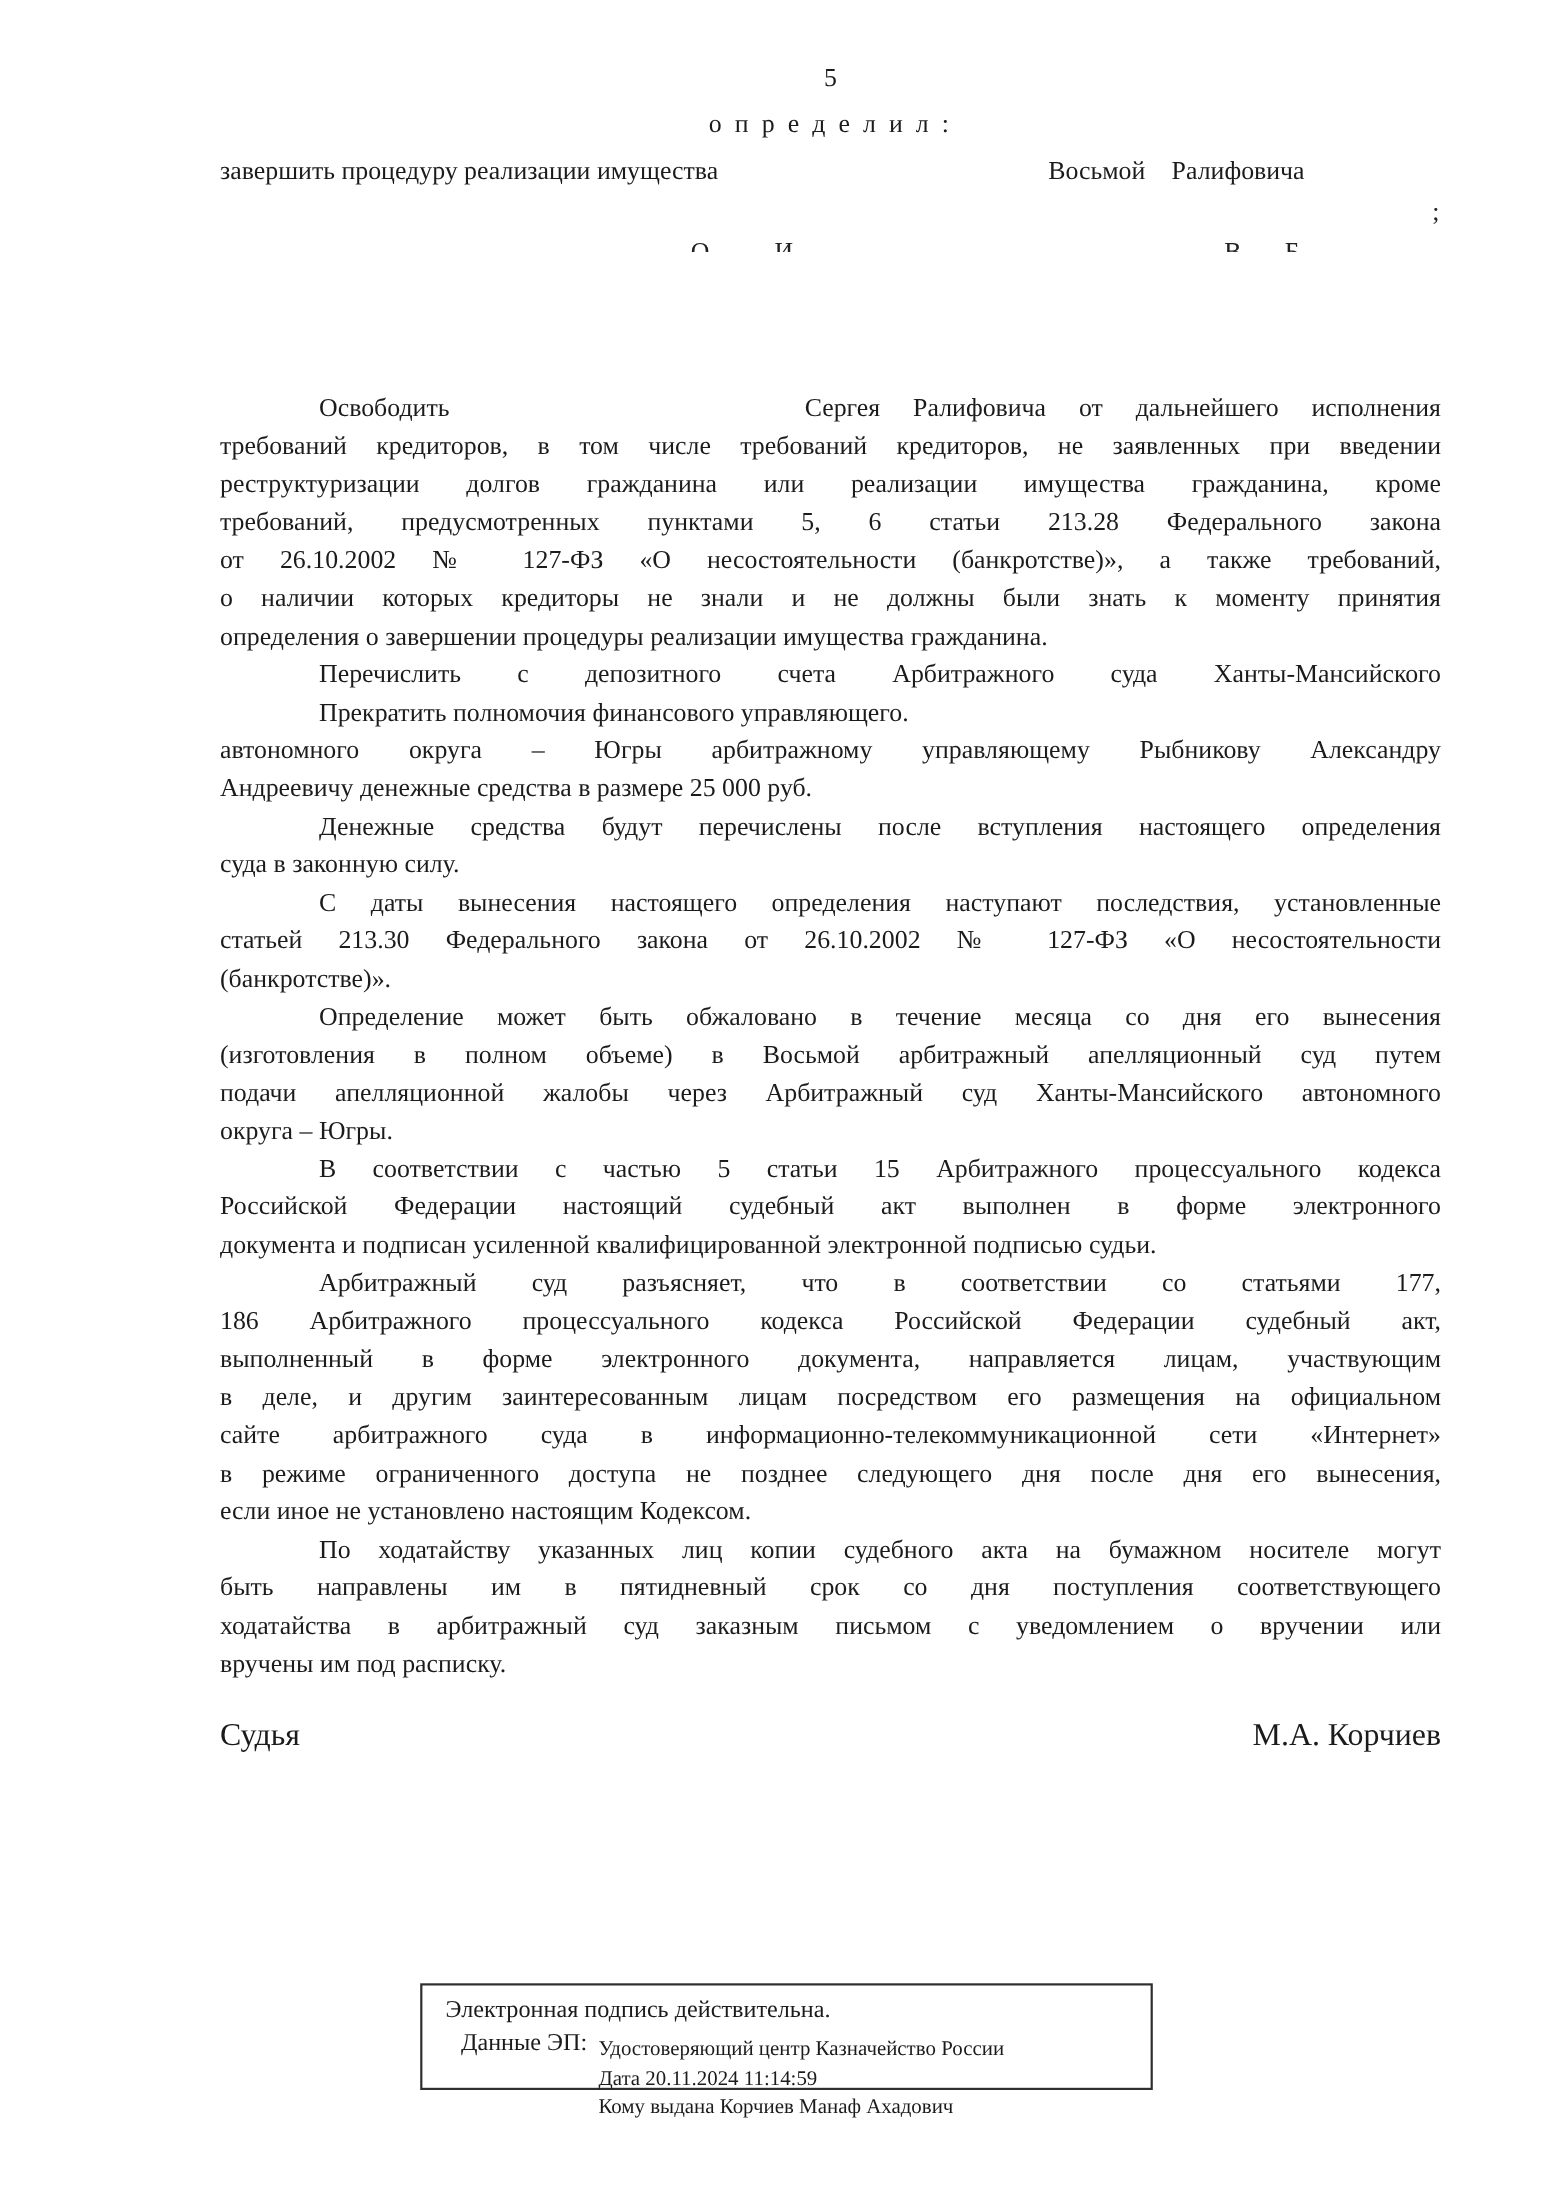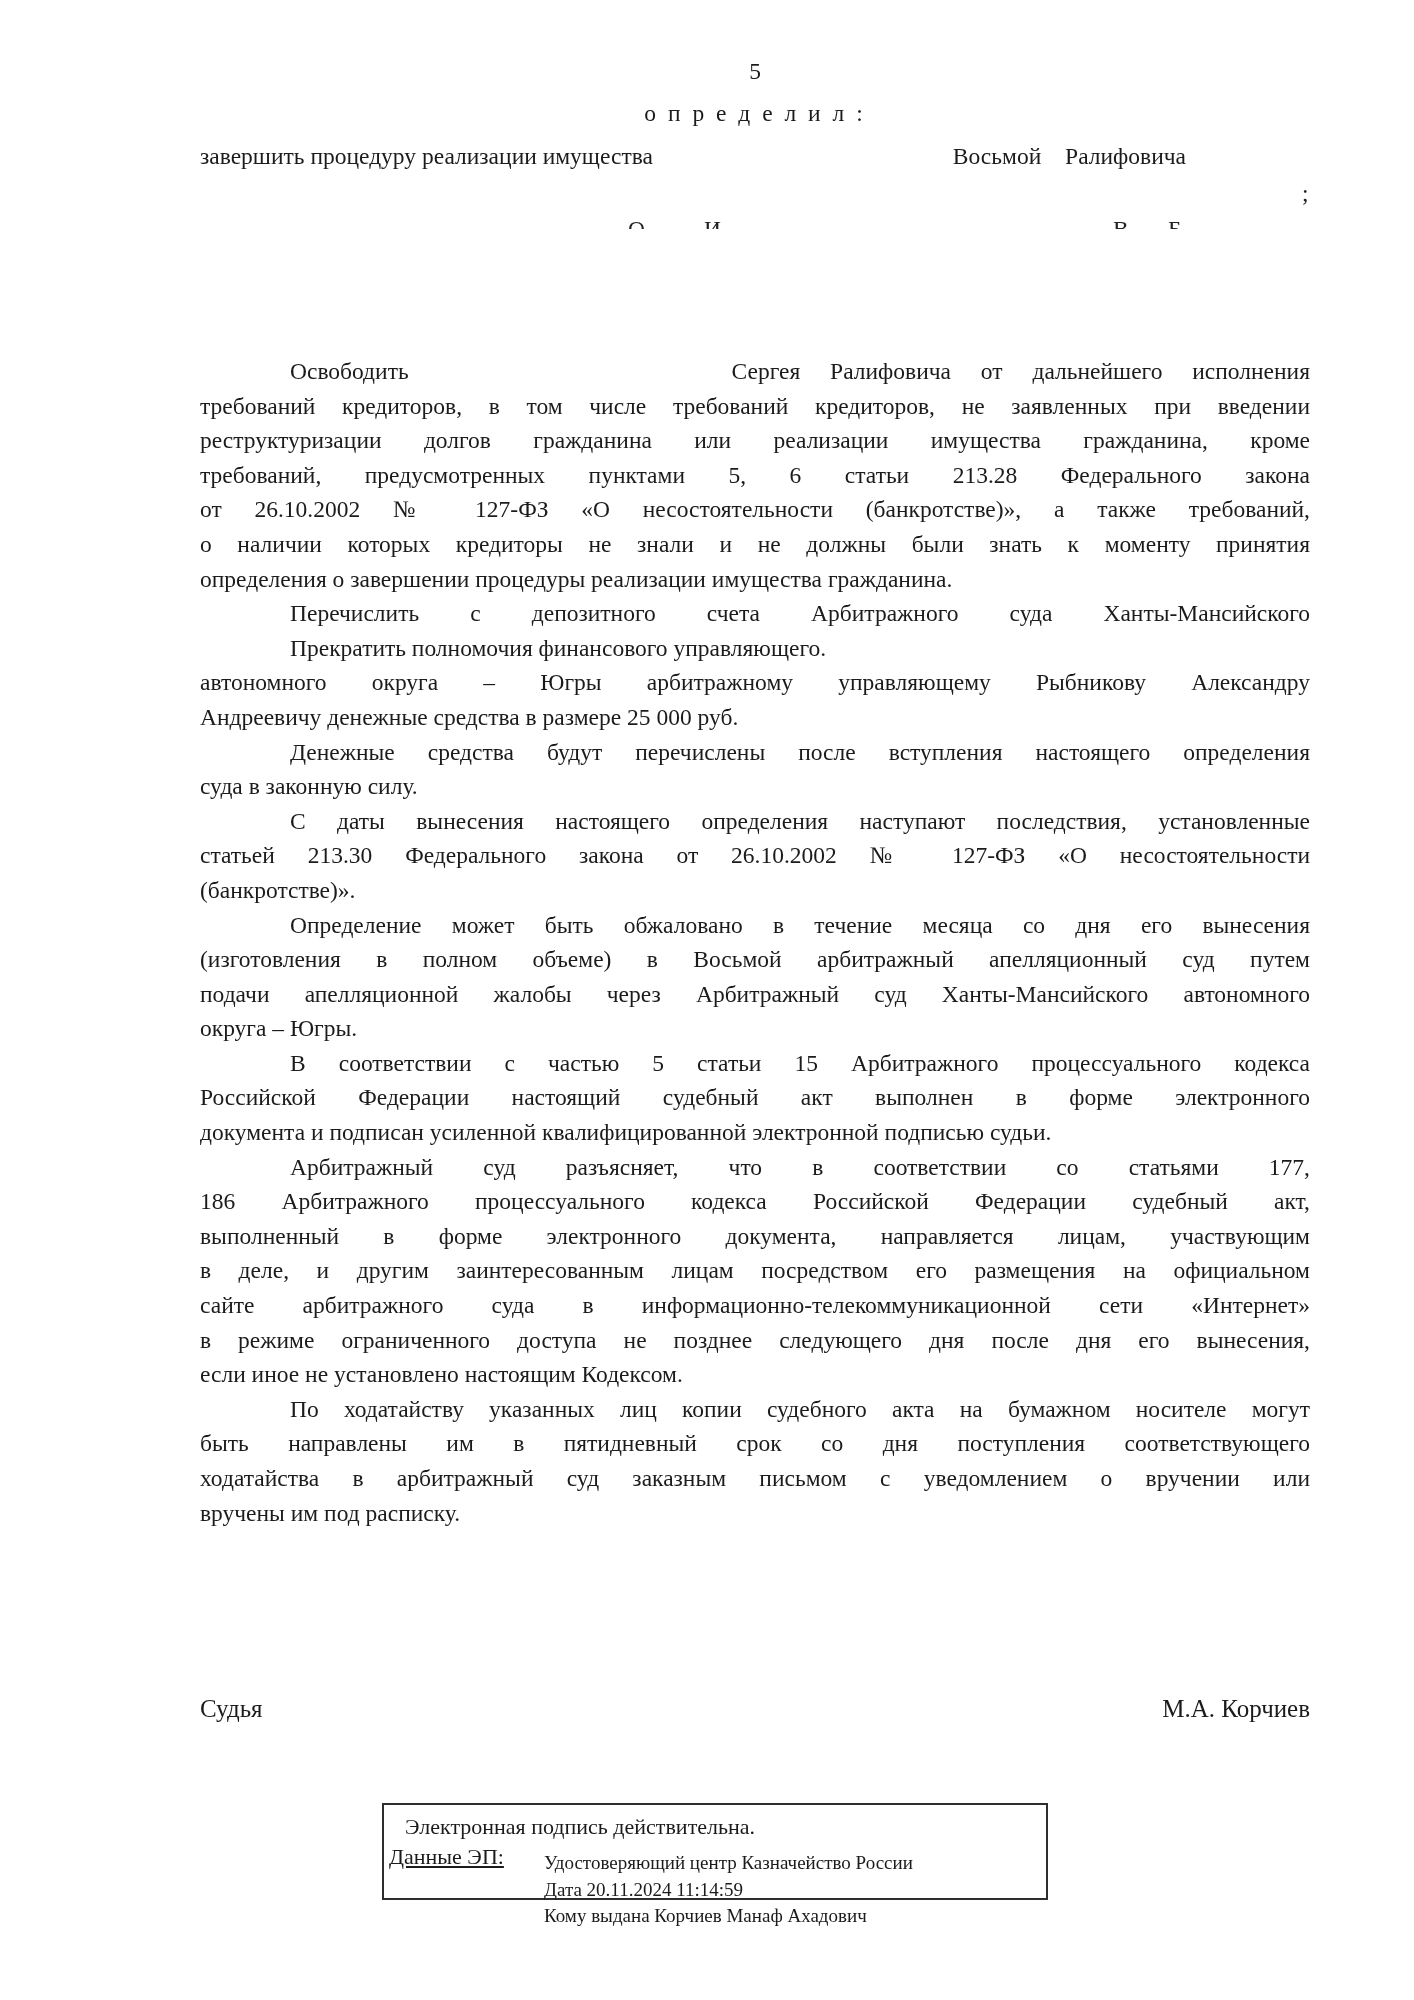--- a/index.html
+++ b/index.html
@@ -39,31 +39,31 @@
   }
   .bline{
     height:34.6px;overflow:hidden;
     text-align:justify;text-align-last:justify;
   }
   .bline.first{text-indent:90px;}
   .bline.last{text-align-last:left;}
   .bline.split{display:flex;text-indent:0;padding-left:90px;text-align-last:left;}
   .bline.split .spread{word-spacing:24px;}
   .judge-row{
-    position:absolute;left:200px;top:1692px;width:1110px;
+    position:absolute;left:200px;top:1560px;width:1110px;
     display:flex;justify-content:space-between;
-    font-size:25px;line-height:34.6px;
+    font-size:29px;line-height:34.6px;
   }
   
   .sig-box{
     position:absolute;left:382px;top:1803px;width:666px;height:97px;
     border:2px solid #2e2e2e;background:#fff;box-sizing:border-box;
   }
   .sig-valid{position:absolute;left:21px;top:9px;font-size:22px;}
-  .sig-label{position:absolute;left:5px;top:39px;font-size:22px;text-decoration:underline;}
+  .sig-label{position:absolute;left:35px;top:39px;font-size:22px;}
   .sig-details{position:absolute;left:160px;top:45px;font-size:19px;line-height:26.5px;}
   .sig-details div{white-space:nowrap;}
 </style>
 </head>
 <body>
 
 <div class="page">
 
   <div class="page-number">5</div>
 

